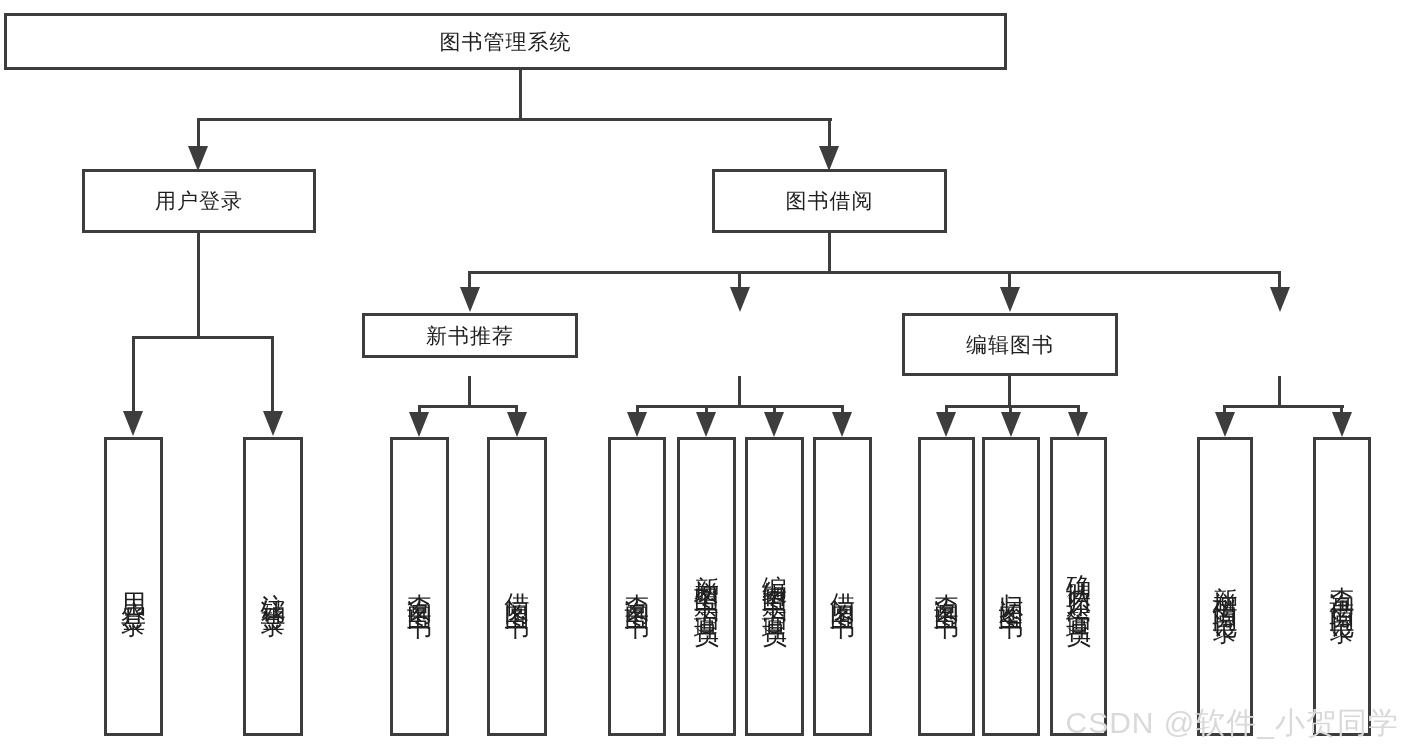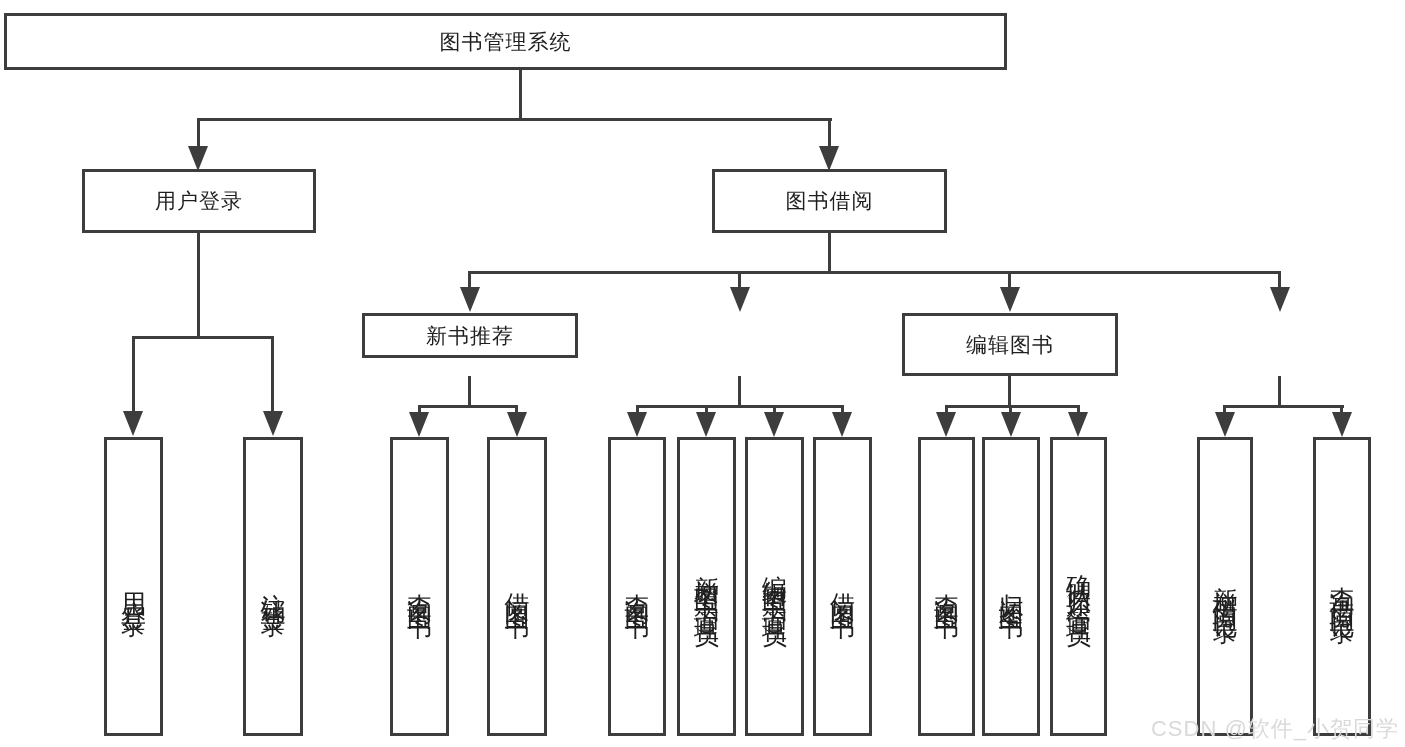--- a/index.html
+++ b/index.html
@@ -29,21 +29,21 @@
   }
   .vl{position:absolute;width:3px;background:var(--line);}
   .hl{position:absolute;height:3px;background:var(--line);}
   .ar{
     position:absolute;width:0;height:0;
     border-left:10px solid transparent;border-right:10px solid transparent;
     border-top:25px solid var(--line);
   }
   .watermark{
     position:absolute;right:6px;bottom:3px;z-index:9;
-    color:var(--watermark);font-size:22px;letter-spacing:1px;
+    color:var(--watermark);font-size:30px;letter-spacing:1px;
   }
 </style>
 </head>
 <body>
 
 <div class="canvas">
 
   <div class="box" style="left:4px;top:13px;width:1003px;height:57px">
     <span>图书管理系统</span>
   </div>

